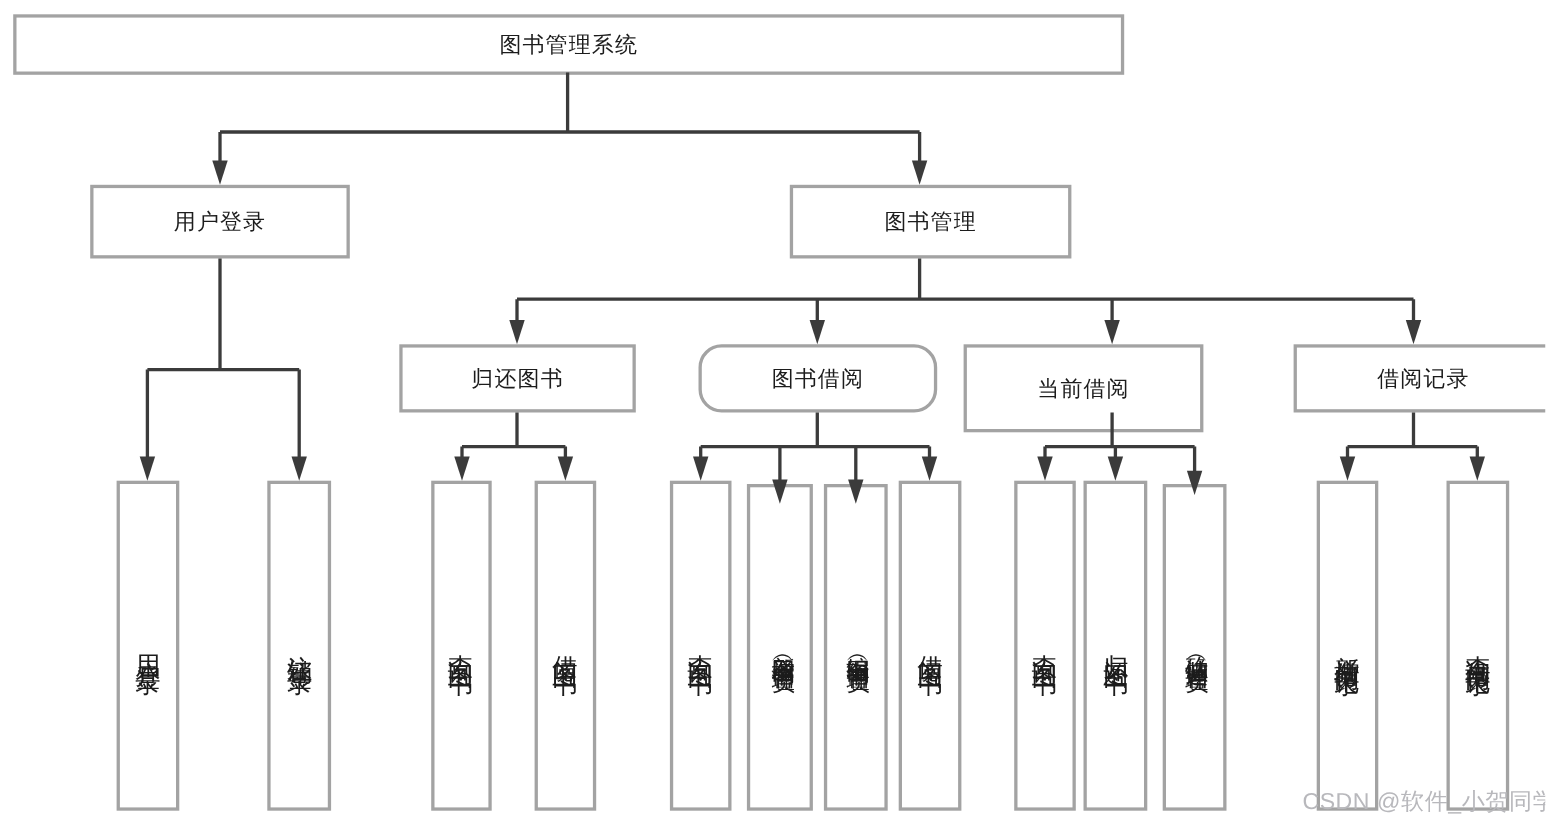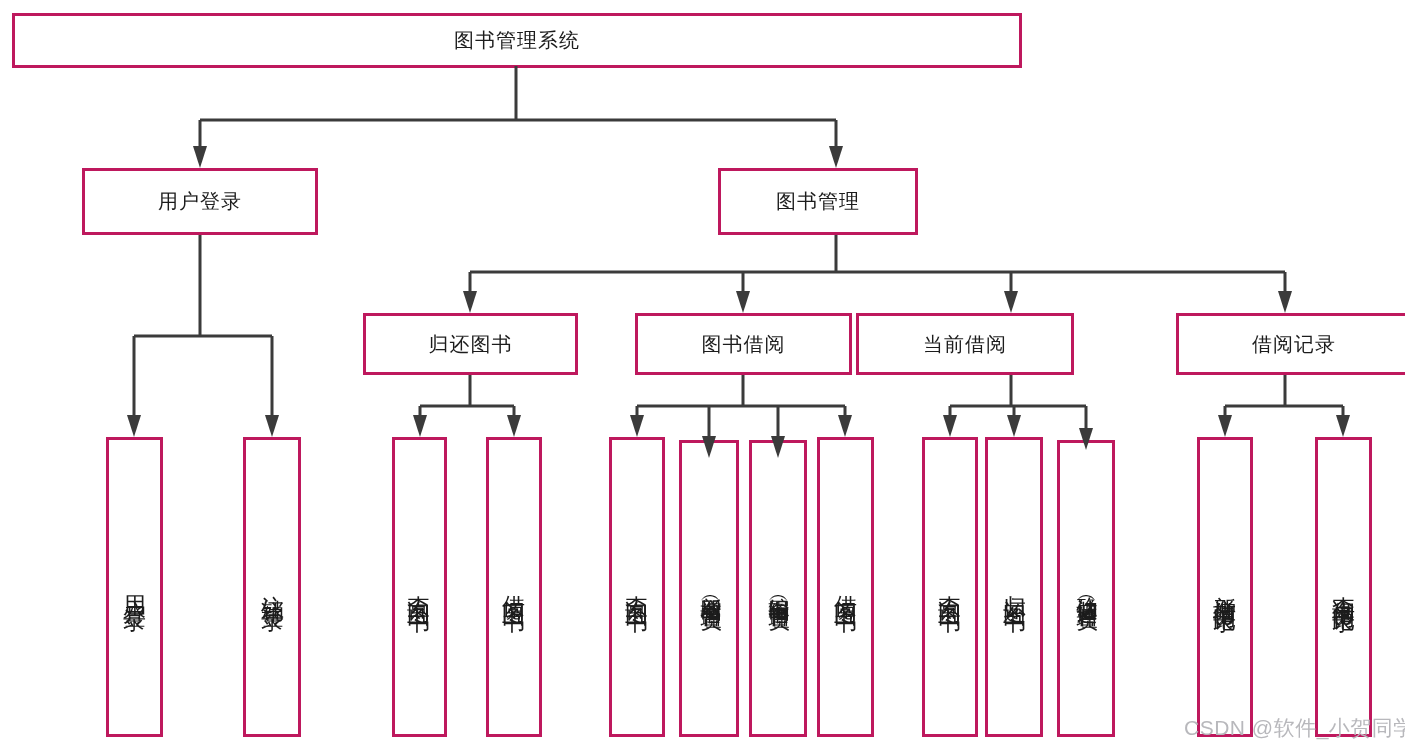--- a/index.html
+++ b/index.html
@@ -18,21 +18,21 @@
   .connectors {
     position: absolute;
     left: 0;
     top: 0;
     pointer-events: none;
     z-index: 2;
   }
   .box {
     position: absolute;
     box-sizing: border-box;
-    border: 3px solid #be185d;
+    border: 3px solid #a3a3a3;
     background: #ffffff;
     color: #1c1c1c;
     z-index: 1;
   }
   .box.h {
     display: flex;
     align-items: center;
     justify-content: center;
     font-size: 20px;
     letter-spacing: 1px;
@@ -96,25 +96,25 @@
       <polygon points="1007,415 1021,415 1014,437"></polygon>
       <polygon points="1079,428 1093,428 1086,450"></polygon>
       <polygon points="1218,415 1232,415 1225,437"></polygon>
       <polygon points="1336,415 1350,415 1343,437"></polygon>
     </g>
   </svg>
 
   <div class="box h" style="left:12px; top:13px; width:1010px; height:55px;">图书管理系统</div>
 
   <div class="box h" style="left:82px; top:168px; width:236px; height:67px;">用户登录</div>
-  <div class="box h" style="left:718px; top:168px; width:200px; height:67px;">图书管理</div>
+  <div class="box h" style="left:718px; top:168px; width:256px; height:67px;">图书管理</div>
 
   <div class="box h" style="left:363px; top:313px; width:215px; height:62px;">归还图书</div>
-  <div class="box h" style="left:635px; top:313px; width:217px; height:62px;">图书借阅</div>
-  <div class="box h" style="left:856px; top:313px; width:218px; height:62px;">当前借阅</div>
+  <div class="box h" style="left:635px; top:313px; width:217px; height:62px;border-radius:21px;">图书借阅</div>
+  <div class="box h" style="left:876px; top:313px; width:218px; height:80px;">当前借阅</div>
   <div class="box h" style="left:1176px; top:313px; width:236px; height:62px;">借阅记录</div>
 
   <div class="box v" style="left:106px; top:437px; width:57px; height:300px;">用户登录</div>
   <div class="box v" style="left:243px; top:437px; width:58px; height:300px;">注销登录</div>
 
   <div class="box v" style="left:392px; top:437px; width:55px; height:300px;">查询图书</div>
   <div class="box v" style="left:486px; top:437px; width:56px; height:300px;">借阅图书</div>
 
   <div class="box v" style="left:609px; top:437px; width:56px; height:300px;">查询图书</div>
   <div class="box v" style="left:679px; top:440px; width:60px; height:297px; font-size:21px; letter-spacing:2px;">新增图书（管理员）</div>

